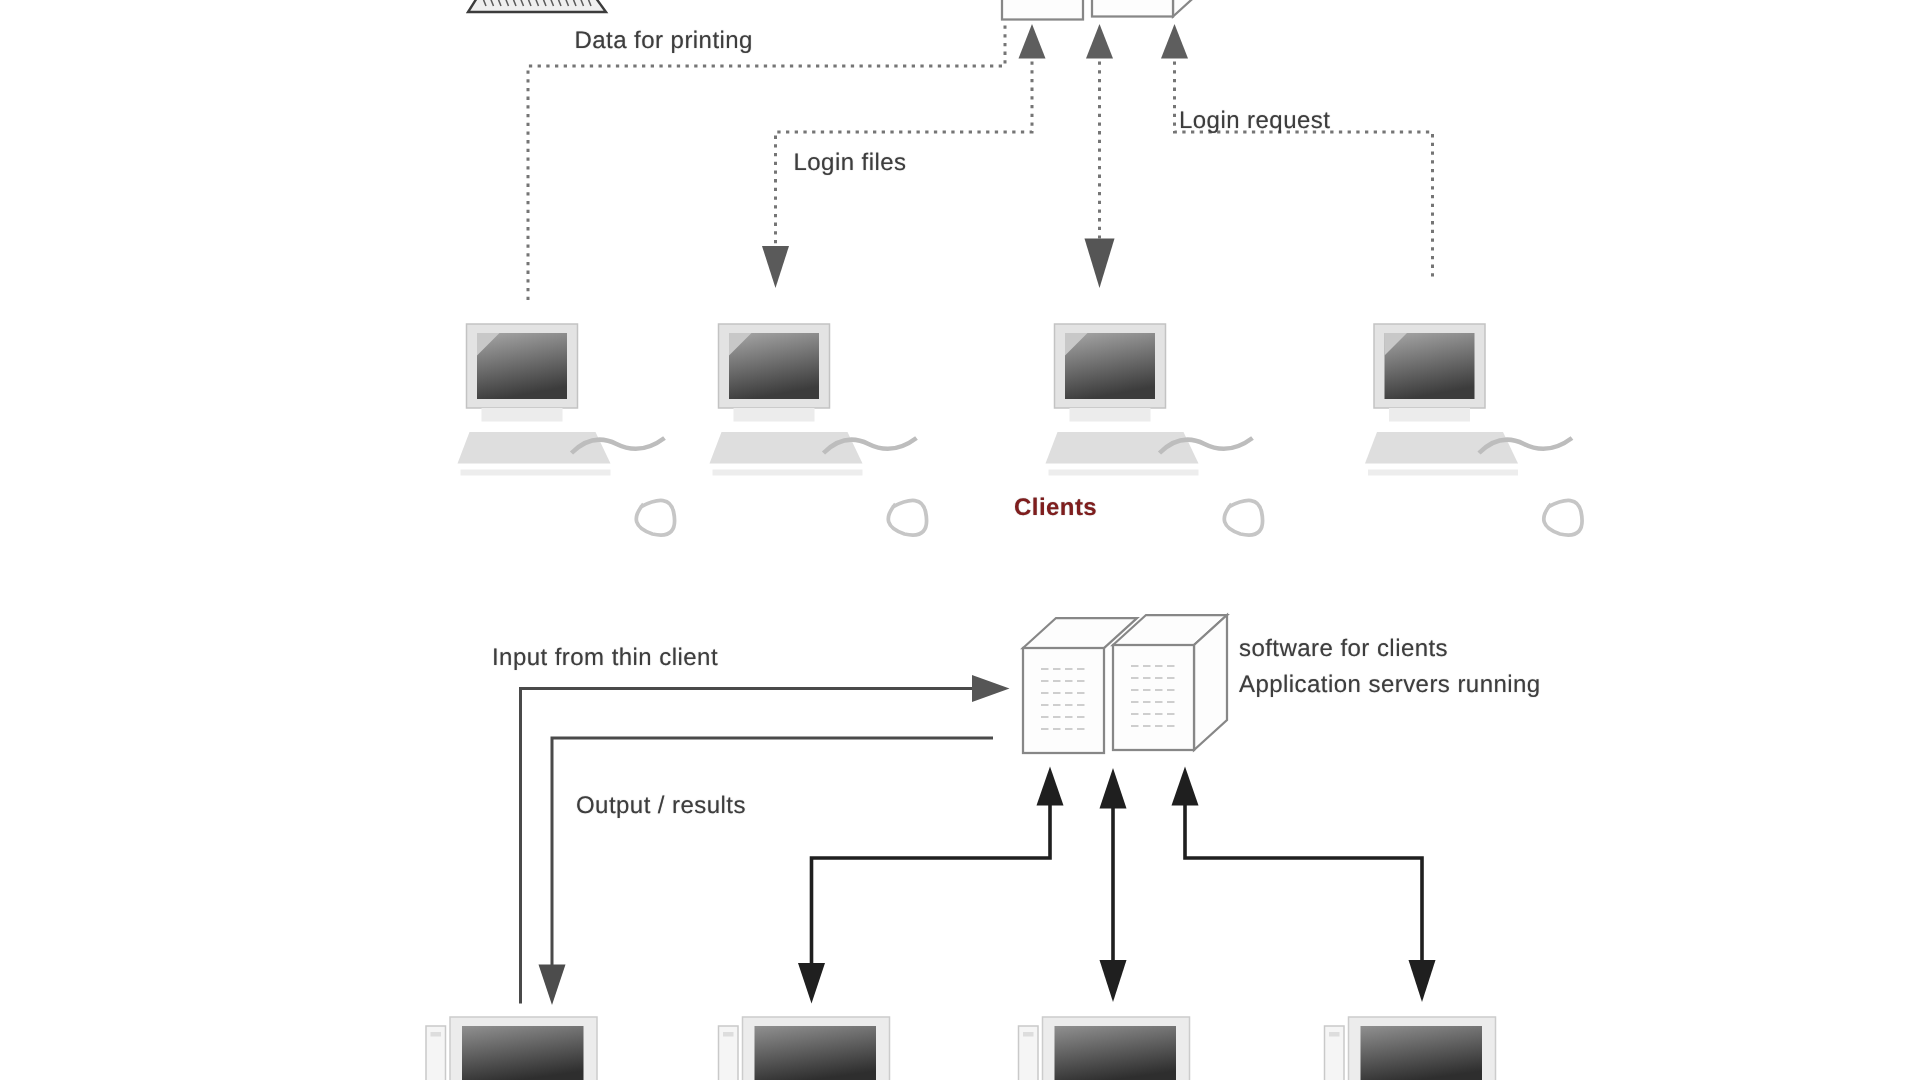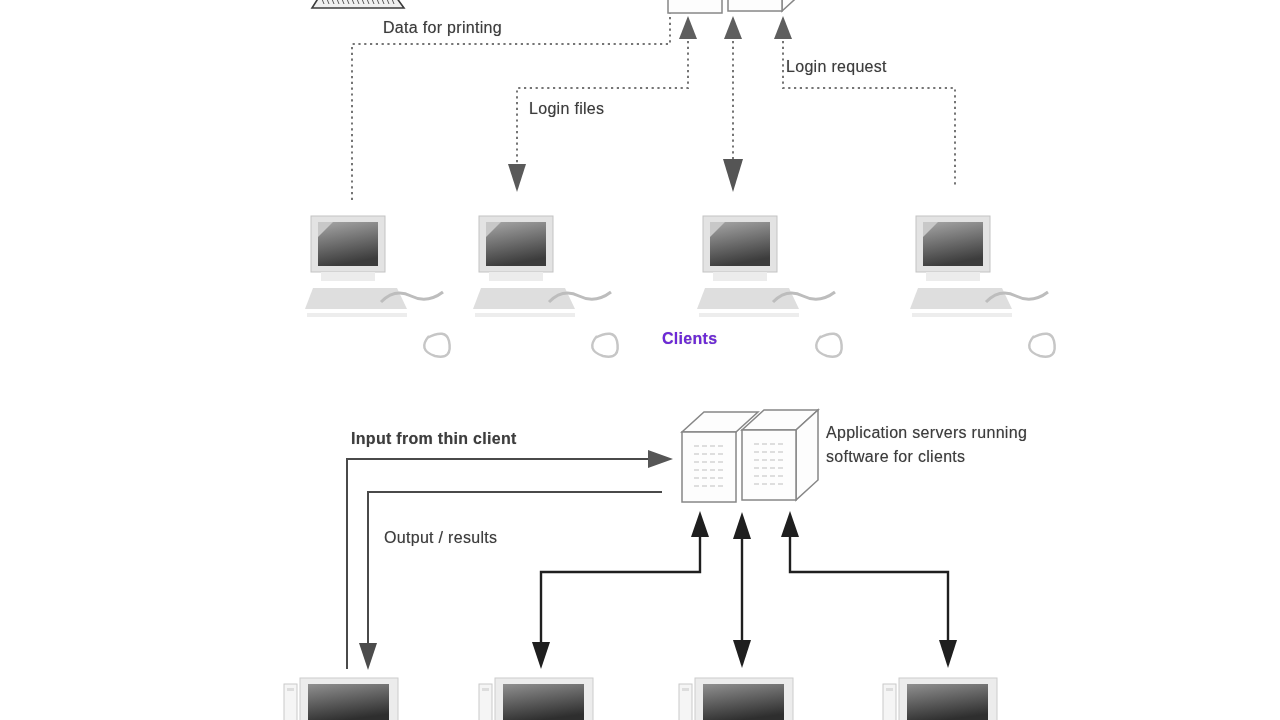--- a/index.html
+++ b/index.html
@@ -15,21 +15,21 @@
   }
   .layer { position: absolute; left: 0; top: 0; }
   .lbl {
     position: absolute;
     font-size: 16px;
     color: #3d3d3d;
     letter-spacing: 0.3px;
     white-space: nowrap;
     text-shadow: 0 0 0.7px rgba(70,70,70,0.55);
   }
-  .lbl-clients { font-weight: 700; color: #6d28d9; }
+  .lbl-clients { font-weight: 700; color: #7f1d1d; margin-left: 14px; }
   .lbl-app { line-height: 24px; }
   .icon { position: absolute; }
   svg { display: block; overflow: visible; }
   .dot { fill: none; stroke: #757575; stroke-width: 2; stroke-dasharray: 2.2 3.6; }
   .solid { fill: none; stroke: #4a4a4a; stroke-width: 2; }
   .black { fill: none; stroke: #1f1f1f; stroke-width: 2.4; }
 </style>
 </head>
 <body>
 
@@ -230,22 +230,22 @@
     <svg width="118" height="46" viewBox="0 0 118 46">
       <rect x="1" y="8" width="13" height="38" fill="#f5f5f5" stroke="#c9c9c9"></rect>
       <rect x="4" y="12" width="7" height="3" fill="#dddddd"></rect>
       <rect x="17" y="2" width="98" height="44" fill="#ececec" stroke="#cccccc"></rect>
       <rect x="25" y="8" width="81" height="38" fill="url(#scr2)"></rect>
     </svg>
   </div>
 
   <div class="lbl" style="left:383px; top:19px;">Data for printing</div>
   <div class="lbl" style="left:529px; top:100px;">Login files</div>
-  <div class="lbl" style="left:786px; top:58px;">Login request</div>
+  <div class="lbl" style="left:786px; top:72px;">Login request</div>
   <div class="lbl lbl-clients" style="left:662px; top:330px;">Clients</div>
-  <div class="lbl" style="left:351px; top:430px;font-weight:bold;">Input from thin client</div>
+  <div class="lbl" style="left:328px; top:430px;">Input from thin client</div>
   <div class="lbl" style="left:384px; top:529px;">Output / results</div>
   <div class="lbl lbl-app" style="left:826px; top:421px;">
+    <div>software for clients</div>
     <div>Application servers running</div>
-    <div>software for clients</div>
   </div>
 
 </div>
 
 </body></html>

